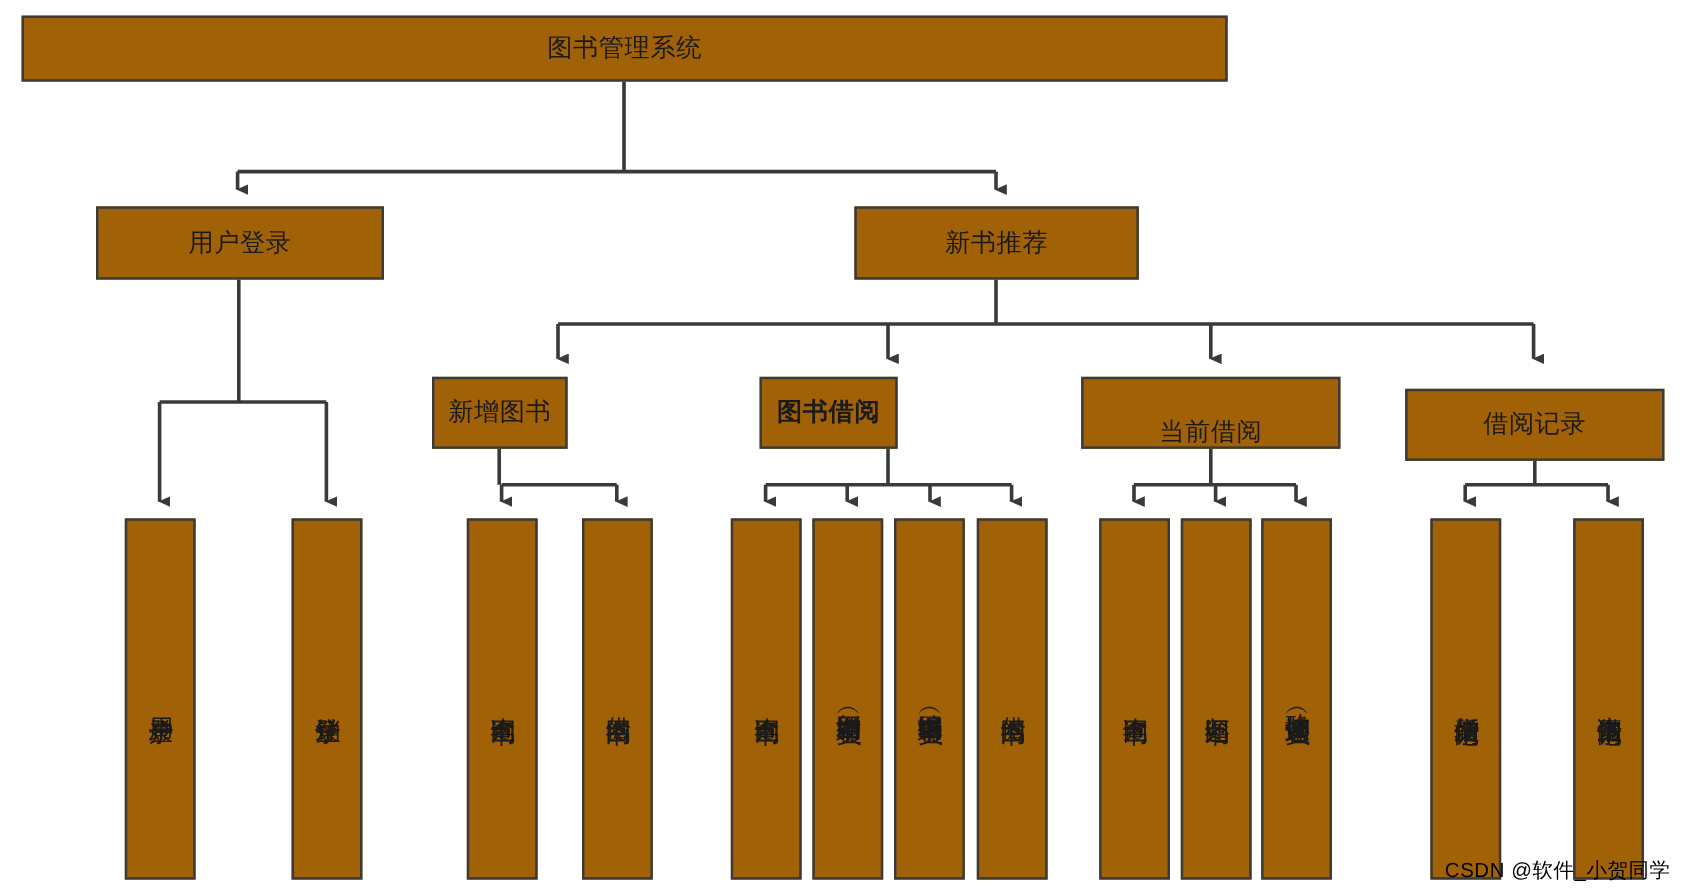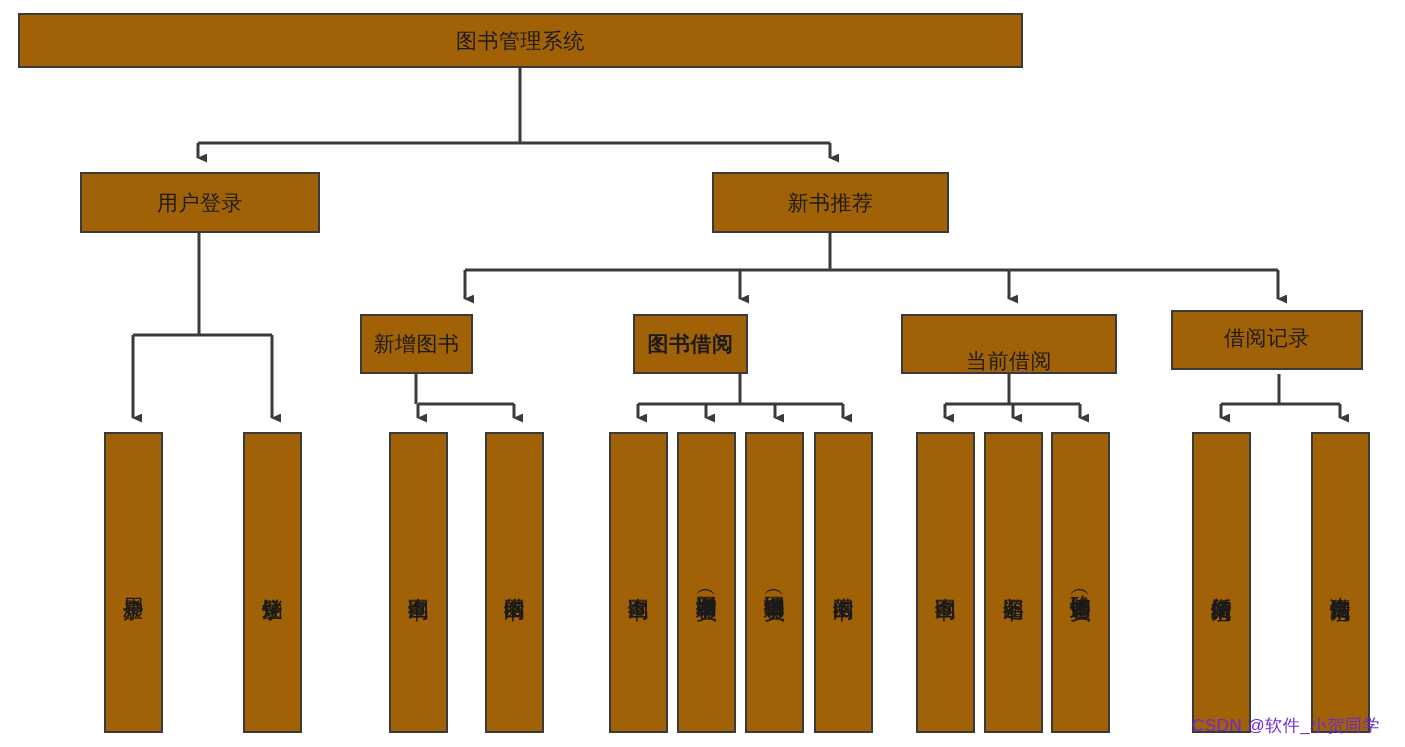--- a/index.html
+++ b/index.html
@@ -56,24 +56,25 @@
   .leaf-box {
     align-items: center;
     justify-content: center;
     border-width: 2.5px;
   }
   .watermark {
     position: absolute;
     left: 1192px;
     top: 714px;
     font-size: 17px;
-    color: #6d28d9;
+    color: #000000;
     white-space: nowrap;
     letter-spacing: 0.5px;
     font-family: "Liberation Sans", "DejaVu Sans", sans-serif;
+    padding-left: 12px;
   }
 </style>
 </head>
 <body>
 
 <div id="diagram-root">
 
   <svg id="connector-layer" viewBox="0 0 1405 747" xmlns="http://www.w3.org/2000/svg">
     <defs>
       <marker id="arrowhead" markerWidth="9" markerHeight="10" refX="4.4" refY="9" orient="auto" markerUnits="userSpaceOnUse">
@@ -153,21 +154,21 @@
   </div>
 
   <div class="node-box" style="left:633px; top:314px; width:115px; height:60px;font-weight:bold;">
     <span class="node-label-h">图书借阅</span>
   </div>
 
   <div class="node-box" style="left:901px; top:314px; width:216px; height:60px;align-items:flex-end;">
     <span class="node-label-h">当前借阅</span>
   </div>
 
-  <div class="node-box" style="left:1171px; top:310px; width:192px; height:60px;font-family:Liberation Mono, monospace;">
+  <div class="node-box" style="left:1171px; top:324px; width:216px; height:60px;">
     <span class="node-label-h">借阅记录</span>
   </div>
 
   <div class="node-box leaf-box" style="left:104px; top:432px; width:59px; height:301px;">
     <span class="node-label-v">用户登录</span>
   </div>
 
   <div class="node-box leaf-box" style="left:243px; top:432px; width:59px; height:301px;">
     <span class="node-label-v">注销登录</span>
   </div>

